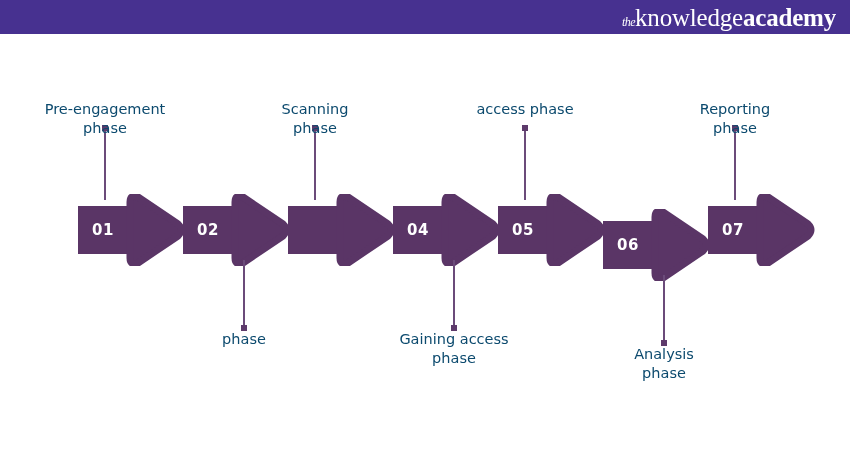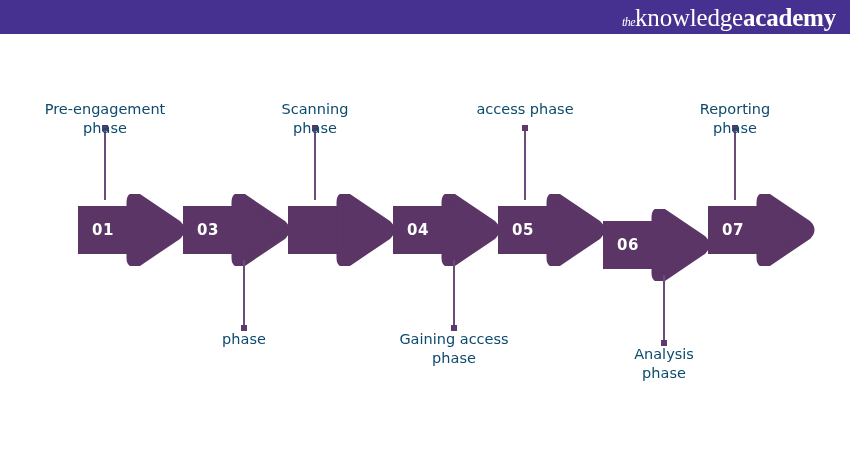--- a/index.html
+++ b/index.html
@@ -170,21 +170,21 @@
         <div>Pre-engagement</div>
         <div>phase</div>
       </div>
     </div>
     <div class="phase" style="left: 183px;">
       <div class="arrow-wrap">
         <svg class="arrow-svg" width="112" height="72" viewBox="0 0 112 72">
           <rect x="0" y="12" width="66" height="48" fill="#5A3566"></rect>
           <path d="M 52 8 L 52 64 Q 52 72 60 69 L 100 42 Q 106 36 100 30 L 60 3 Q 52 0 52 8 Z" fill="#5A3566" stroke="#5A3566" stroke-width="7" stroke-linejoin="round"></path>
         </svg>
-        <div class="arrow-number">03</div>
+        <div class="arrow-number">02</div>
       </div>
       <div class="connector down">
         <div class="connector-dot"></div>
       </div>
       <div class="phase-label below">
         <div>phase</div>
       </div>
     </div>
     <div class="phase" style="left: 288px;">
       <div class="arrow-wrap">

